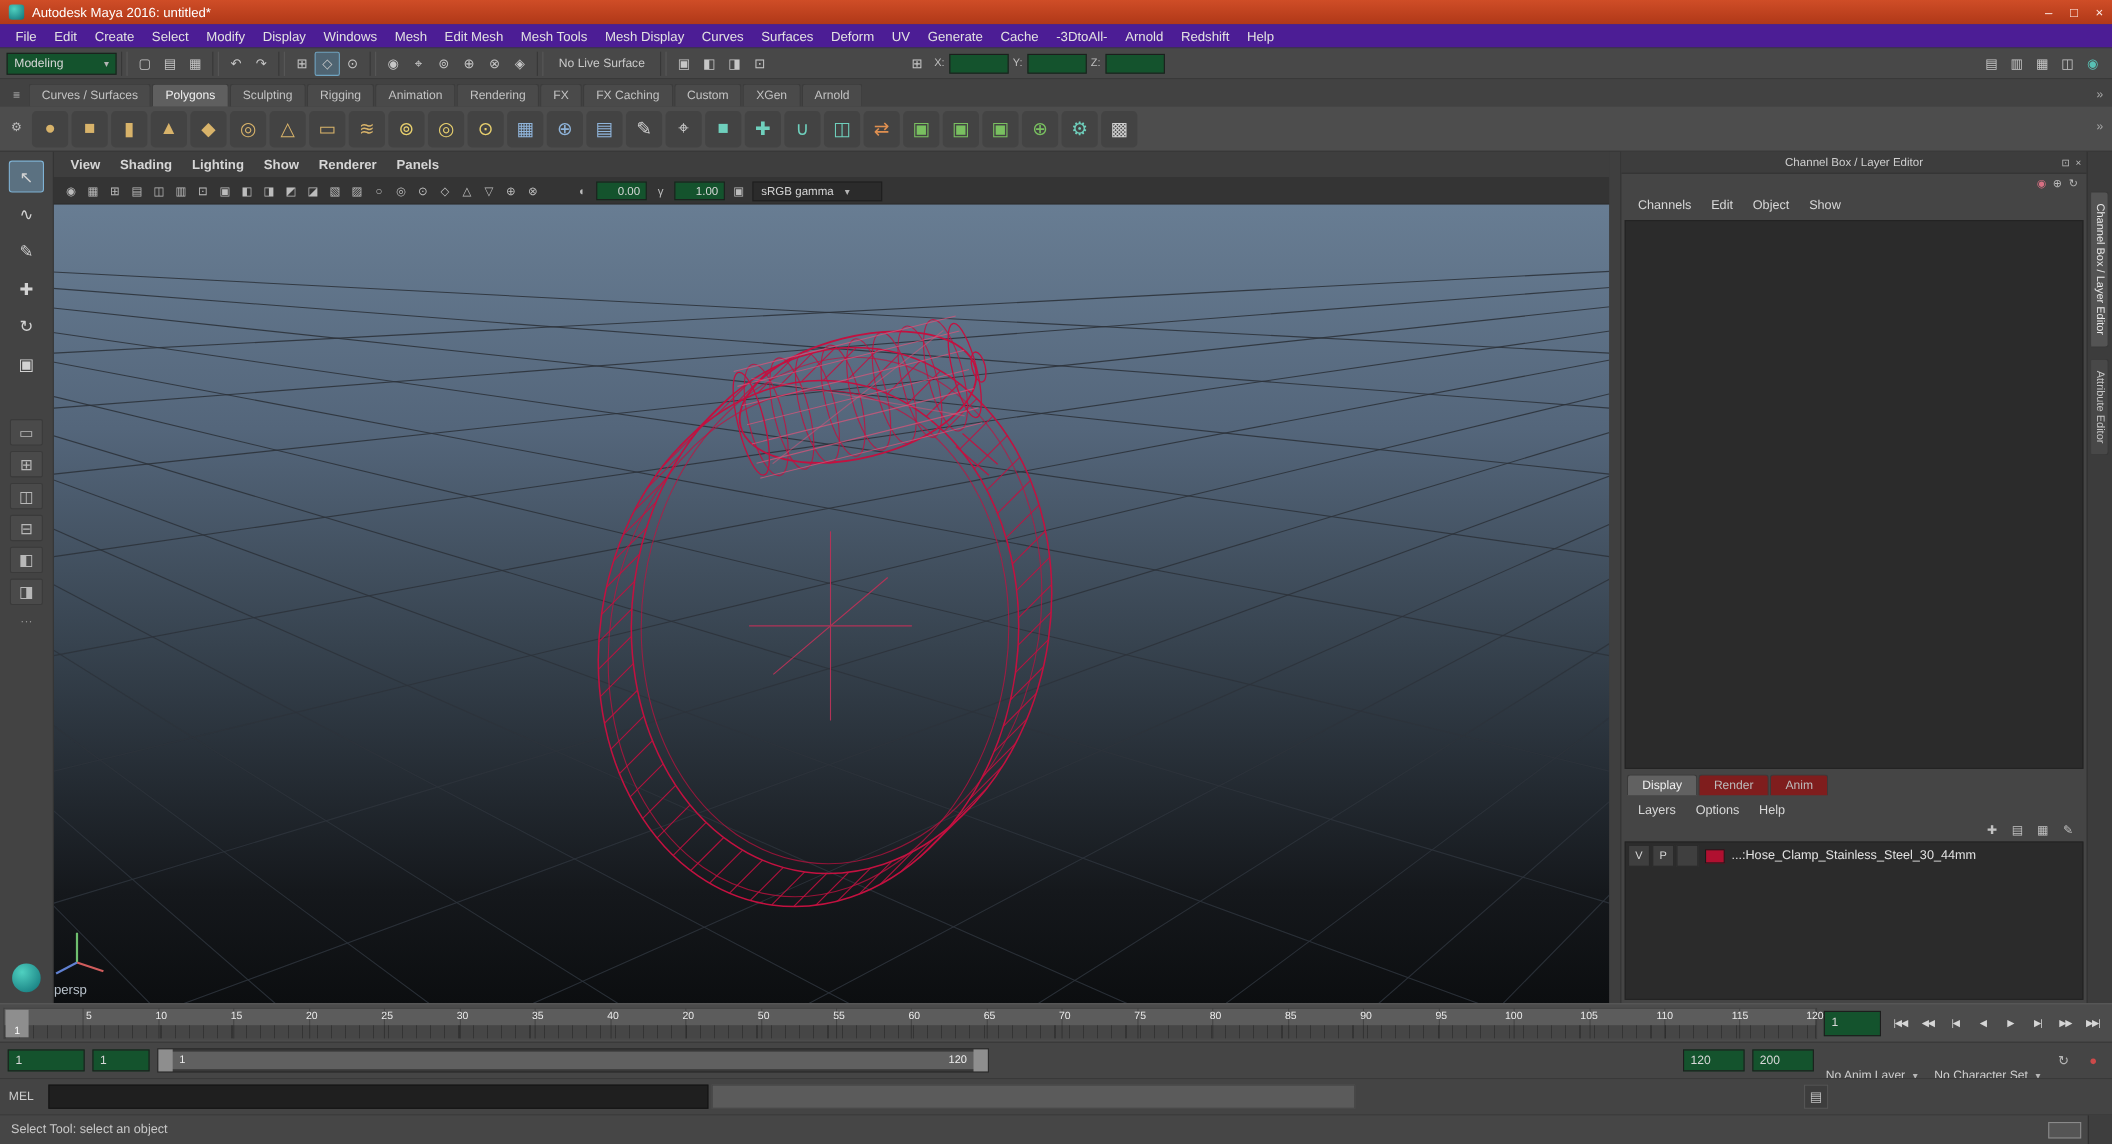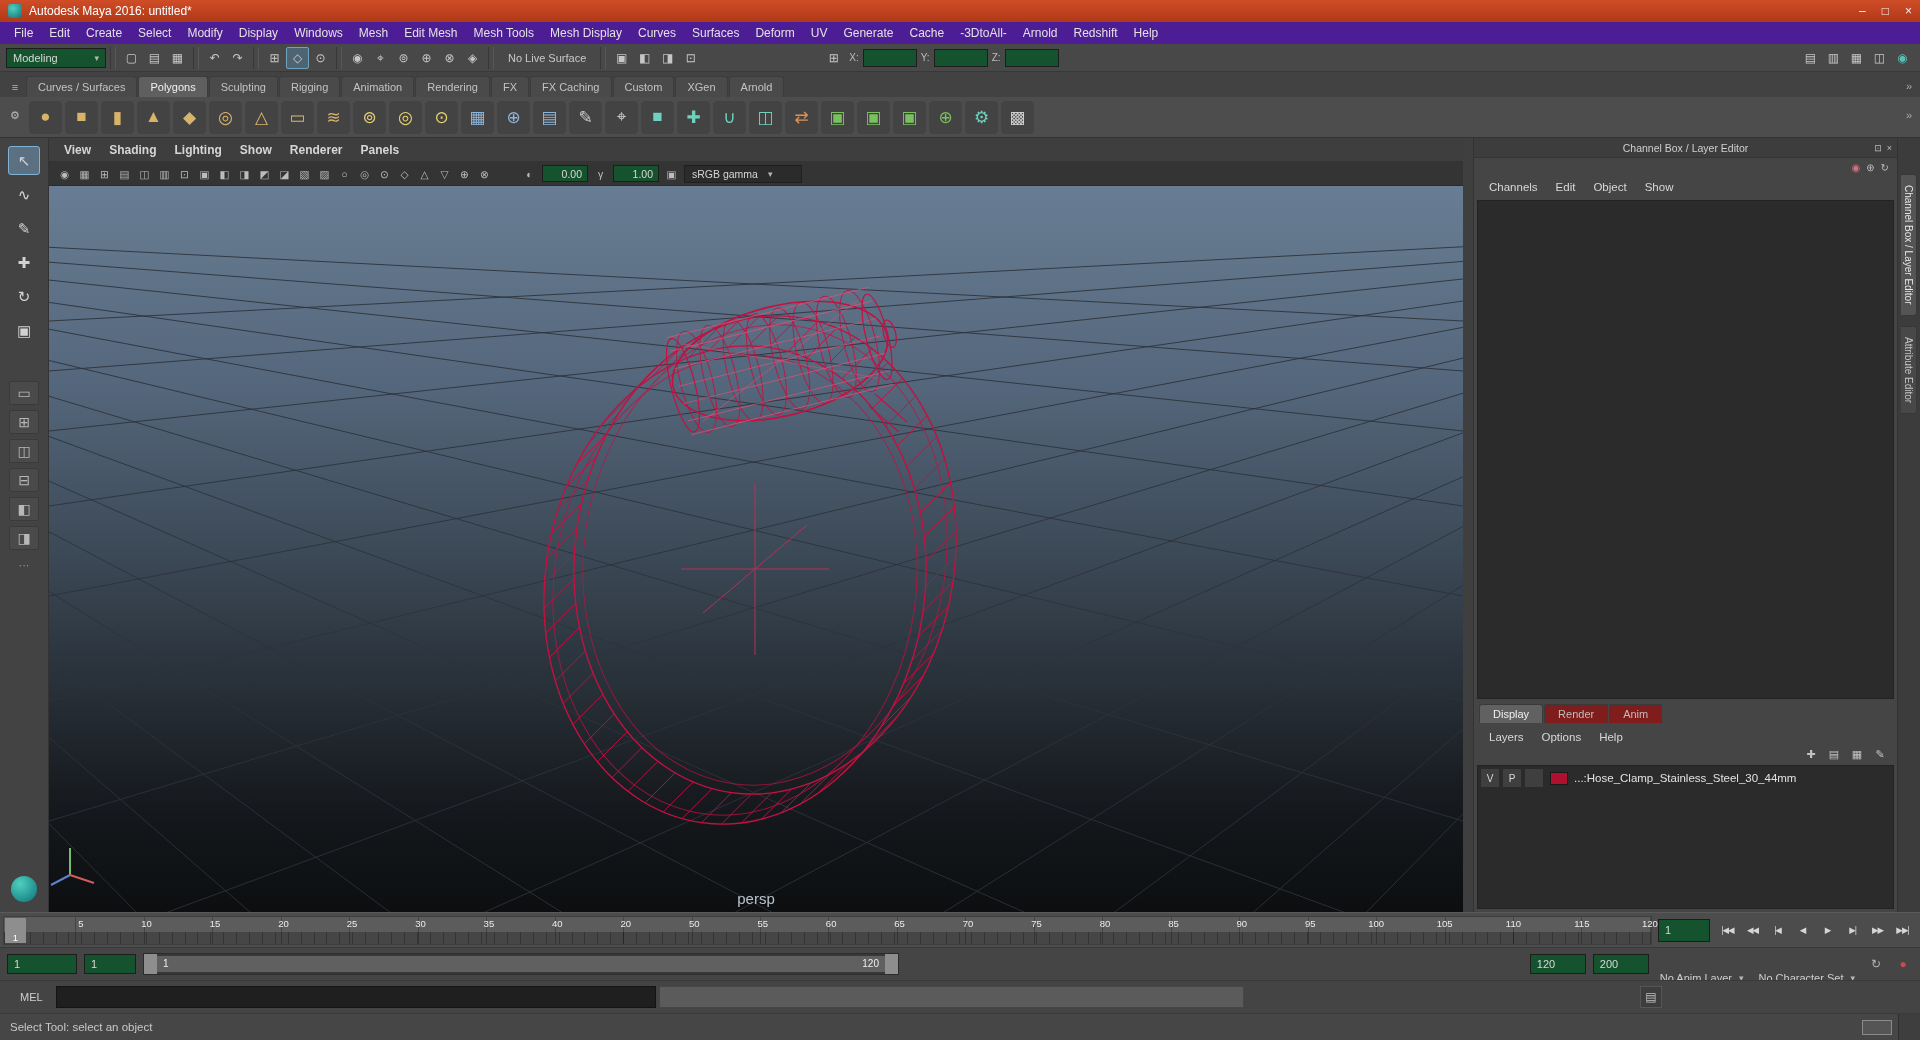--- a/index.html
+++ b/index.html
@@ -68,21 +68,21 @@
   #viewport{position:absolute;left:49px;top:0;width:1414px;height:774px;display:flex;flex-direction:column;}
   .vp-menus{height:24px;background:#3e3e3e;display:flex;align-items:center;padding-left:6px;font-size:12px;color:#d6d6d6;border-bottom:1px solid #343434;}
   .vp-menu-item{padding:0 9px;font-weight:bold;}
   .vp-toolbar{height:24px;background:#343434;display:flex;align-items:center;padding:0 6px;border-bottom:1px solid #2a2a2a;}
   .vt-icons{display:flex;gap:1px;margin-right:26px;}
   .vt-icon{width:19px;height:18px;display:flex;align-items:center;justify-content:center;font-size:10.5px;color:#bcbcbc;}
   .vt-field{width:46px;height:17px;font-size:10.5px;display:flex;align-items:center;justify-content:flex-end;padding:0 5px;margin:0 3px;}
   .vt-dropdown{height:18px;min-width:118px;background:#2b2b2b;border:1px solid #1f1f1f;display:flex;align-items:center;gap:10px;padding:0 7px;font-size:10.5px;color:#d5d5d5;margin-left:3px;}
   .vp-canvas{flex:1;position:relative;overflow:hidden;background:linear-gradient(180deg,#687d93 0%,#54667b 28%,#37434f 55%,#15181c 86%,#0c0e10 100%);}
   #vp3d{position:absolute;inset:0;width:100%;height:100%;}
-  .vp-camlabel{position:absolute;bottom:5px;left:0;right:0;text-align:center;font-size:15px;color:#b9c2cb;}
+  .vp-camlabel{position:absolute;bottom:5px;left:0;right:0;font-size:12px;color:#b9c2cb;}
 
   #splitter{position:absolute;left:1463px;top:0;width:10px;height:774px;background:#3f3f3f;}
 
   
   #channelpanel{position:absolute;left:1473px;top:0;width:424px;height:774px;background:#454545;border-left:1px solid #333;display:flex;flex-direction:column;}
   .cb-header{position:relative;height:20px;background:#3d3d3d;border-bottom:1px solid #343434;display:flex;align-items:center;justify-content:center;font-size:10.5px;color:#cfcfcf;}
   .cb-win-icons{position:absolute;right:5px;top:0;height:100%;display:flex;align-items:center;gap:5px;font-size:9px;color:#bbb;}
   .cb-toolicons{height:18px;display:flex;justify-content:flex-end;align-items:center;gap:6px;padding-right:8px;font-size:10px;color:#bbb;}
   .cb-toolicon.pink{color:#d87083;}
   .cb-menus,.le-menus{height:22px;display:flex;align-items:center;padding-left:6px;font-size:11.5px;color:#d8d8d8;}
@@ -127,21 +127,21 @@
   .rs-handle{position:absolute;top:0;bottom:0;width:13px;background:#8e8e8e;}
   .rs-handle.left{left:0;}.rs-handle.right{right:0;}
   .rs-label{position:absolute;top:4px;font-size:10px;color:#efefef;}
   .rs-label.start{left:19px;}.rs-label.end{right:19px;}
   .rs-spacer{flex:1;}
   .rs-dropdown{display:flex;align-items:center;gap:7px;font-size:11px;color:#cfcfcf;padding:0 4px;white-space:nowrap;margin-top:28px;}
   .rs-icon{width:20px;height:20px;display:flex;align-items:center;justify-content:center;color:#b5b5b5;font-size:12px;}
   .rs-icon.red{color:#cc4a4a;}
 
   
-  #commandline{top:980px;height:33px;background:#444;border-top:1px solid #393939;display:flex;align-items:center;padding-left:20px;}
+  #commandline{top:980px;height:33px;background:#444;border-top:1px solid #393939;display:flex;align-items:center;padding-left:8px;}
   .cmd-label{width:36px;font-size:11px;color:#cfcfcf;}
   .cmd-input{width:600px;height:22px;background:#1f1f1f;border:1px solid #141414;}
   .cmd-result{width:585px;height:22px;background:#5b5b5b;border:1px solid #464646;margin-left:3px;}
   .cmd-icon{position:absolute;left:1640px;width:22px;height:22px;display:flex;align-items:center;justify-content:center;color:#c0c0c0;font-size:12px;border:1px solid #555;background:#3d3d3d;}
 
   
   #helpline{top:1013px;height:27px;background:#464646;border-top:1px solid #3a3a3a;display:flex;align-items:center;padding-left:10px;font-size:11.5px;color:#c8c8c8;}
   .help-indicator{position:absolute;left:1862px;top:6px;width:30px;height:15px;border:1px solid #8a8a8a;background:#555;}
   .help-corner{position:absolute;right:0;top:0;bottom:0;width:22px;background:#3e3e3e;border-left:1px solid #2f2f2f;}
 </style>

